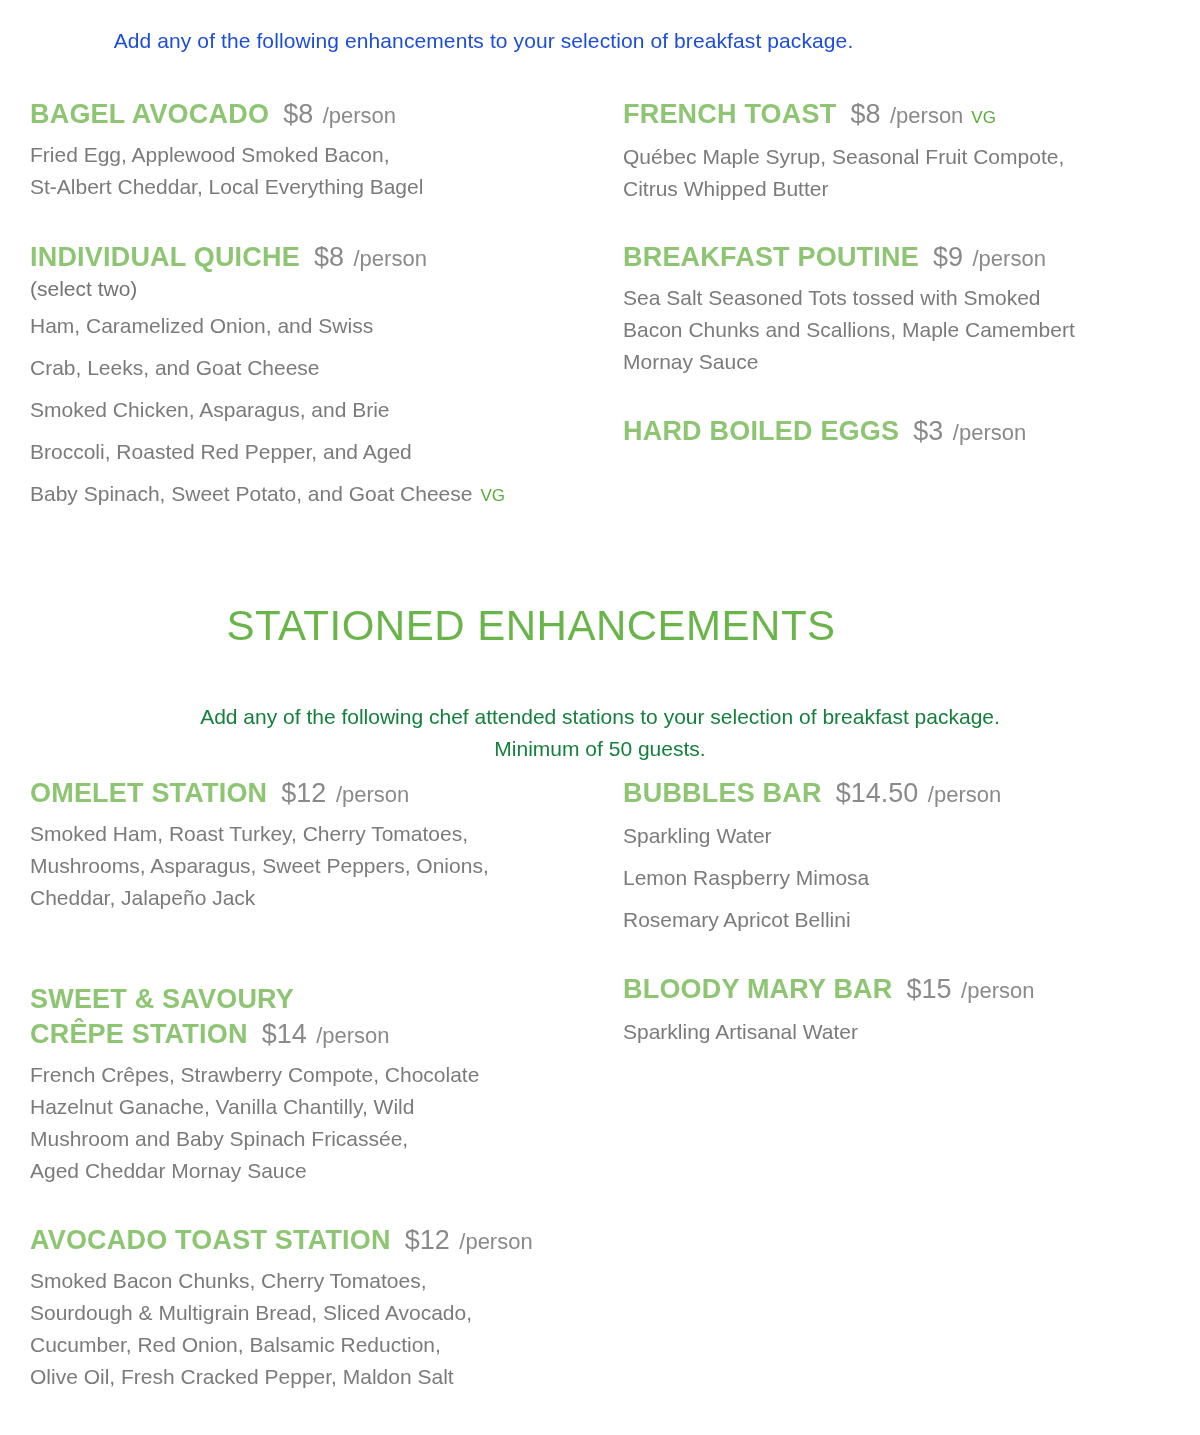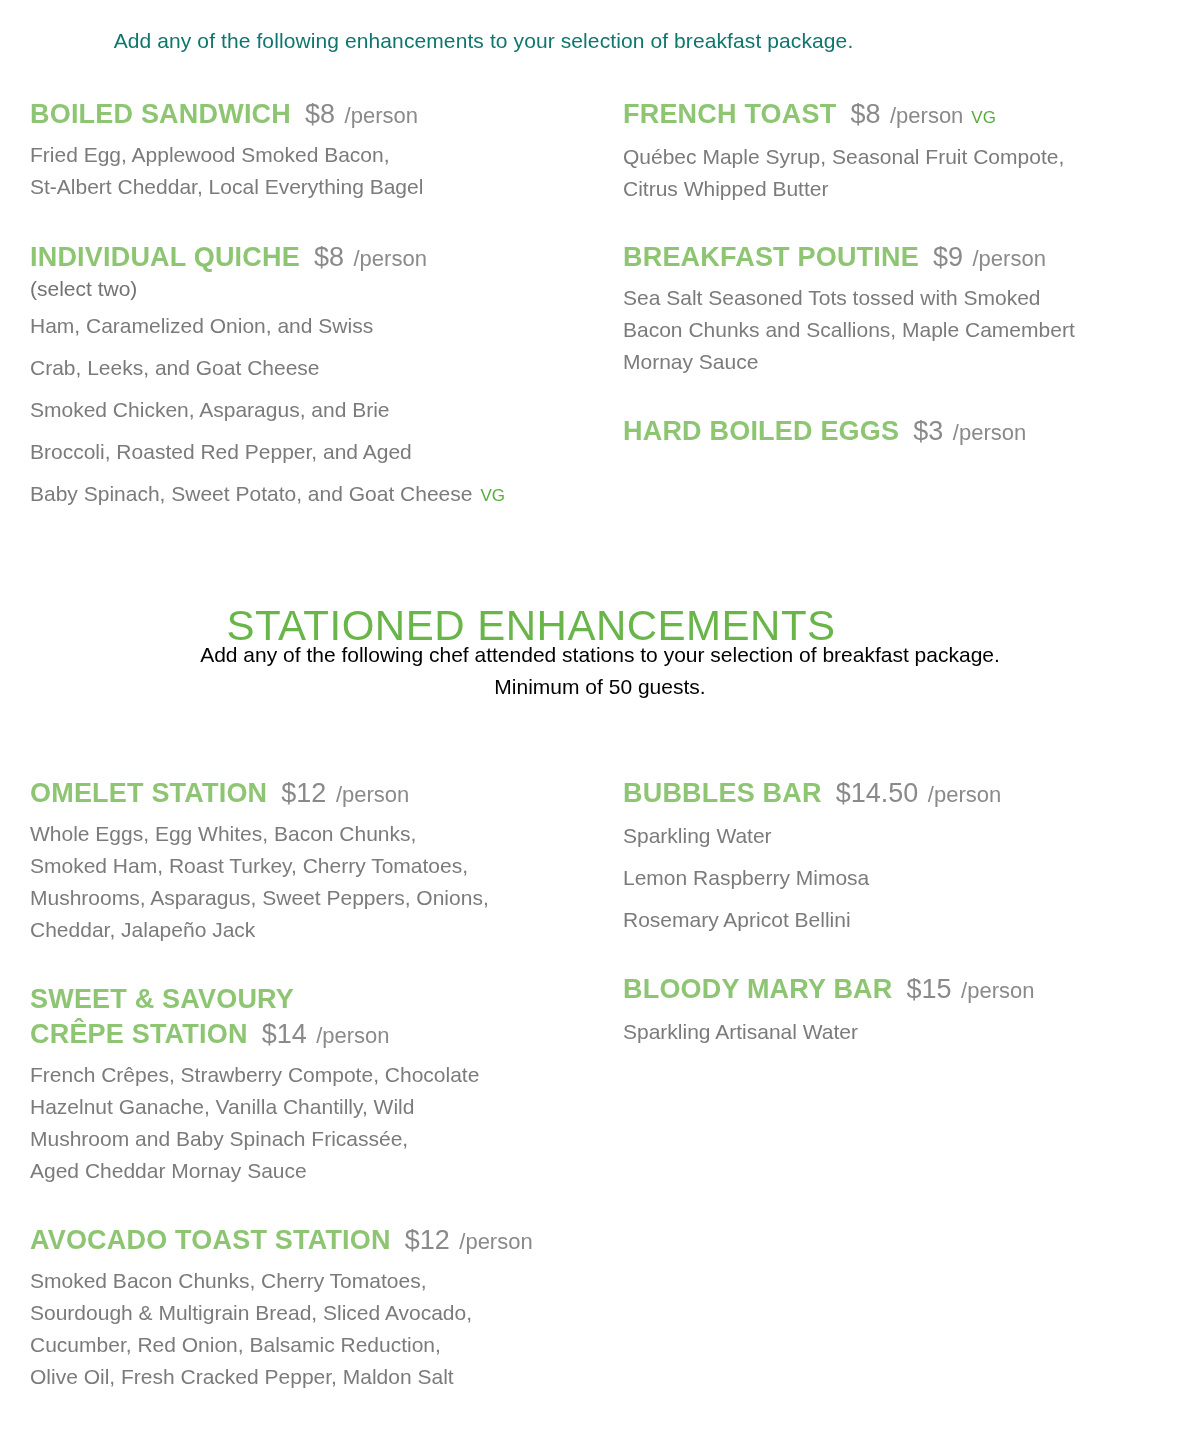--- a/index.html
+++ b/index.html
@@ -5,21 +5,21 @@
     * { margin: 0; padding: 0; box-sizing: border-box; }
     html, body { width: 1200px; height: 1435px; background: #ffffff; }
     body {
       font-family: "Liberation Sans", sans-serif;
       color: #7b7b7b;
       position: relative;
       overflow: hidden;
     }
     .intro {
       position: absolute; left: 0; width: 967px; top: 29px;
-      text-align: center; font-size: 21px; color: #0f766e;
+      text-align: center; font-size: 21px; color: #1d4ed8;
       letter-spacing: 0.1px;
     }
     .col { position: absolute; width: 570px; }
     .item { position: absolute; left: 0; width: 570px; }
     .head {
       font-size: 27px; line-height: 35px; white-space: nowrap;
     }
     .head .name { font-weight: bold; color: #8dc572; letter-spacing: 0.2px; }
     .head .price { color: #8a8a8a; font-size: 27px; margin-left: 14px; }
     .head .unit { color: #8a8a8a; font-size: 22px; margin-left: 2px; }
@@ -30,34 +30,34 @@
     .desc { font-size: 21px; line-height: 32px; color: #7b7b7b; margin-top: 6px; }
     .line { font-size: 21px; line-height: 32px; color: #7b7b7b; }
     .opt { margin-top: 10px; }
     .opt:first-child { margin-top: 8px; }
     .section-title {
       position: absolute; left: 0; width: 1062px; top: 601px;
       text-align: center; font-size: 42px; color: #6ab54a; letter-spacing: 0.5px;
       line-height: 50px;
     }
     .section-sub {
-      position: absolute; left: 0; width: 1200px; top: 639px;
-      text-align: center; font-size: 21px; line-height: 32px; color: #000000;
+      position: absolute; left: 0; width: 1200px; top: 701px;
+      text-align: center; font-size: 21px; line-height: 32px; color: #15803d;
     }
   </style>
 </head>
 <body>
 
 <div class="intro">Add any of the following enhancements to your selection of breakfast package.</div>
 
 <div class="col" style="left:30px; top:0;">
 
   <div class="item" style="top:97px;">
     <div class="head">
-      <span class="name">BOILED SANDWICH</span><span class="price">$8</span> <span class="unit">/person</span>
+      <span class="name">BAGEL AVOCADO</span><span class="price">$8</span> <span class="unit">/person</span>
     </div>
     <div class="desc">
       <div>Fried Egg, Applewood Smoked Bacon,</div>
       <div>St-Albert Cheddar, Local Everything Bagel</div>
     </div>
   </div>
 
   <div class="item" style="top:240px;">
     <div class="head">
       <span class="name">INDIVIDUAL QUICHE</span><span class="price">$8</span> <span class="unit">/person</span>
@@ -119,21 +119,20 @@
   <div>Minimum of 50 guests.</div>
 </div>
 
 <div class="col" style="left:30px; top:0;">
 
   <div class="item" style="top:776px;">
     <div class="head">
       <span class="name">OMELET STATION</span><span class="price">$12</span> <span class="unit">/person</span>
     </div>
     <div class="desc">
-      <div>Whole Eggs, Egg Whites, Bacon Chunks,</div>
       <div>Smoked Ham, Roast Turkey, Cherry Tomatoes,</div>
       <div>Mushrooms, Asparagus, Sweet Peppers, Onions,</div>
       <div>Cheddar, Jalapeño Jack</div>
     </div>
   </div>
 
   <div class="item" style="top:982px;">
     <div class="head">
       <div class="name">SWEET &amp; SAVOURY</div>
       <div><span class="name">CRÊPE STATION</span><span class="price">$14</span> <span class="unit">/person</span></div>

